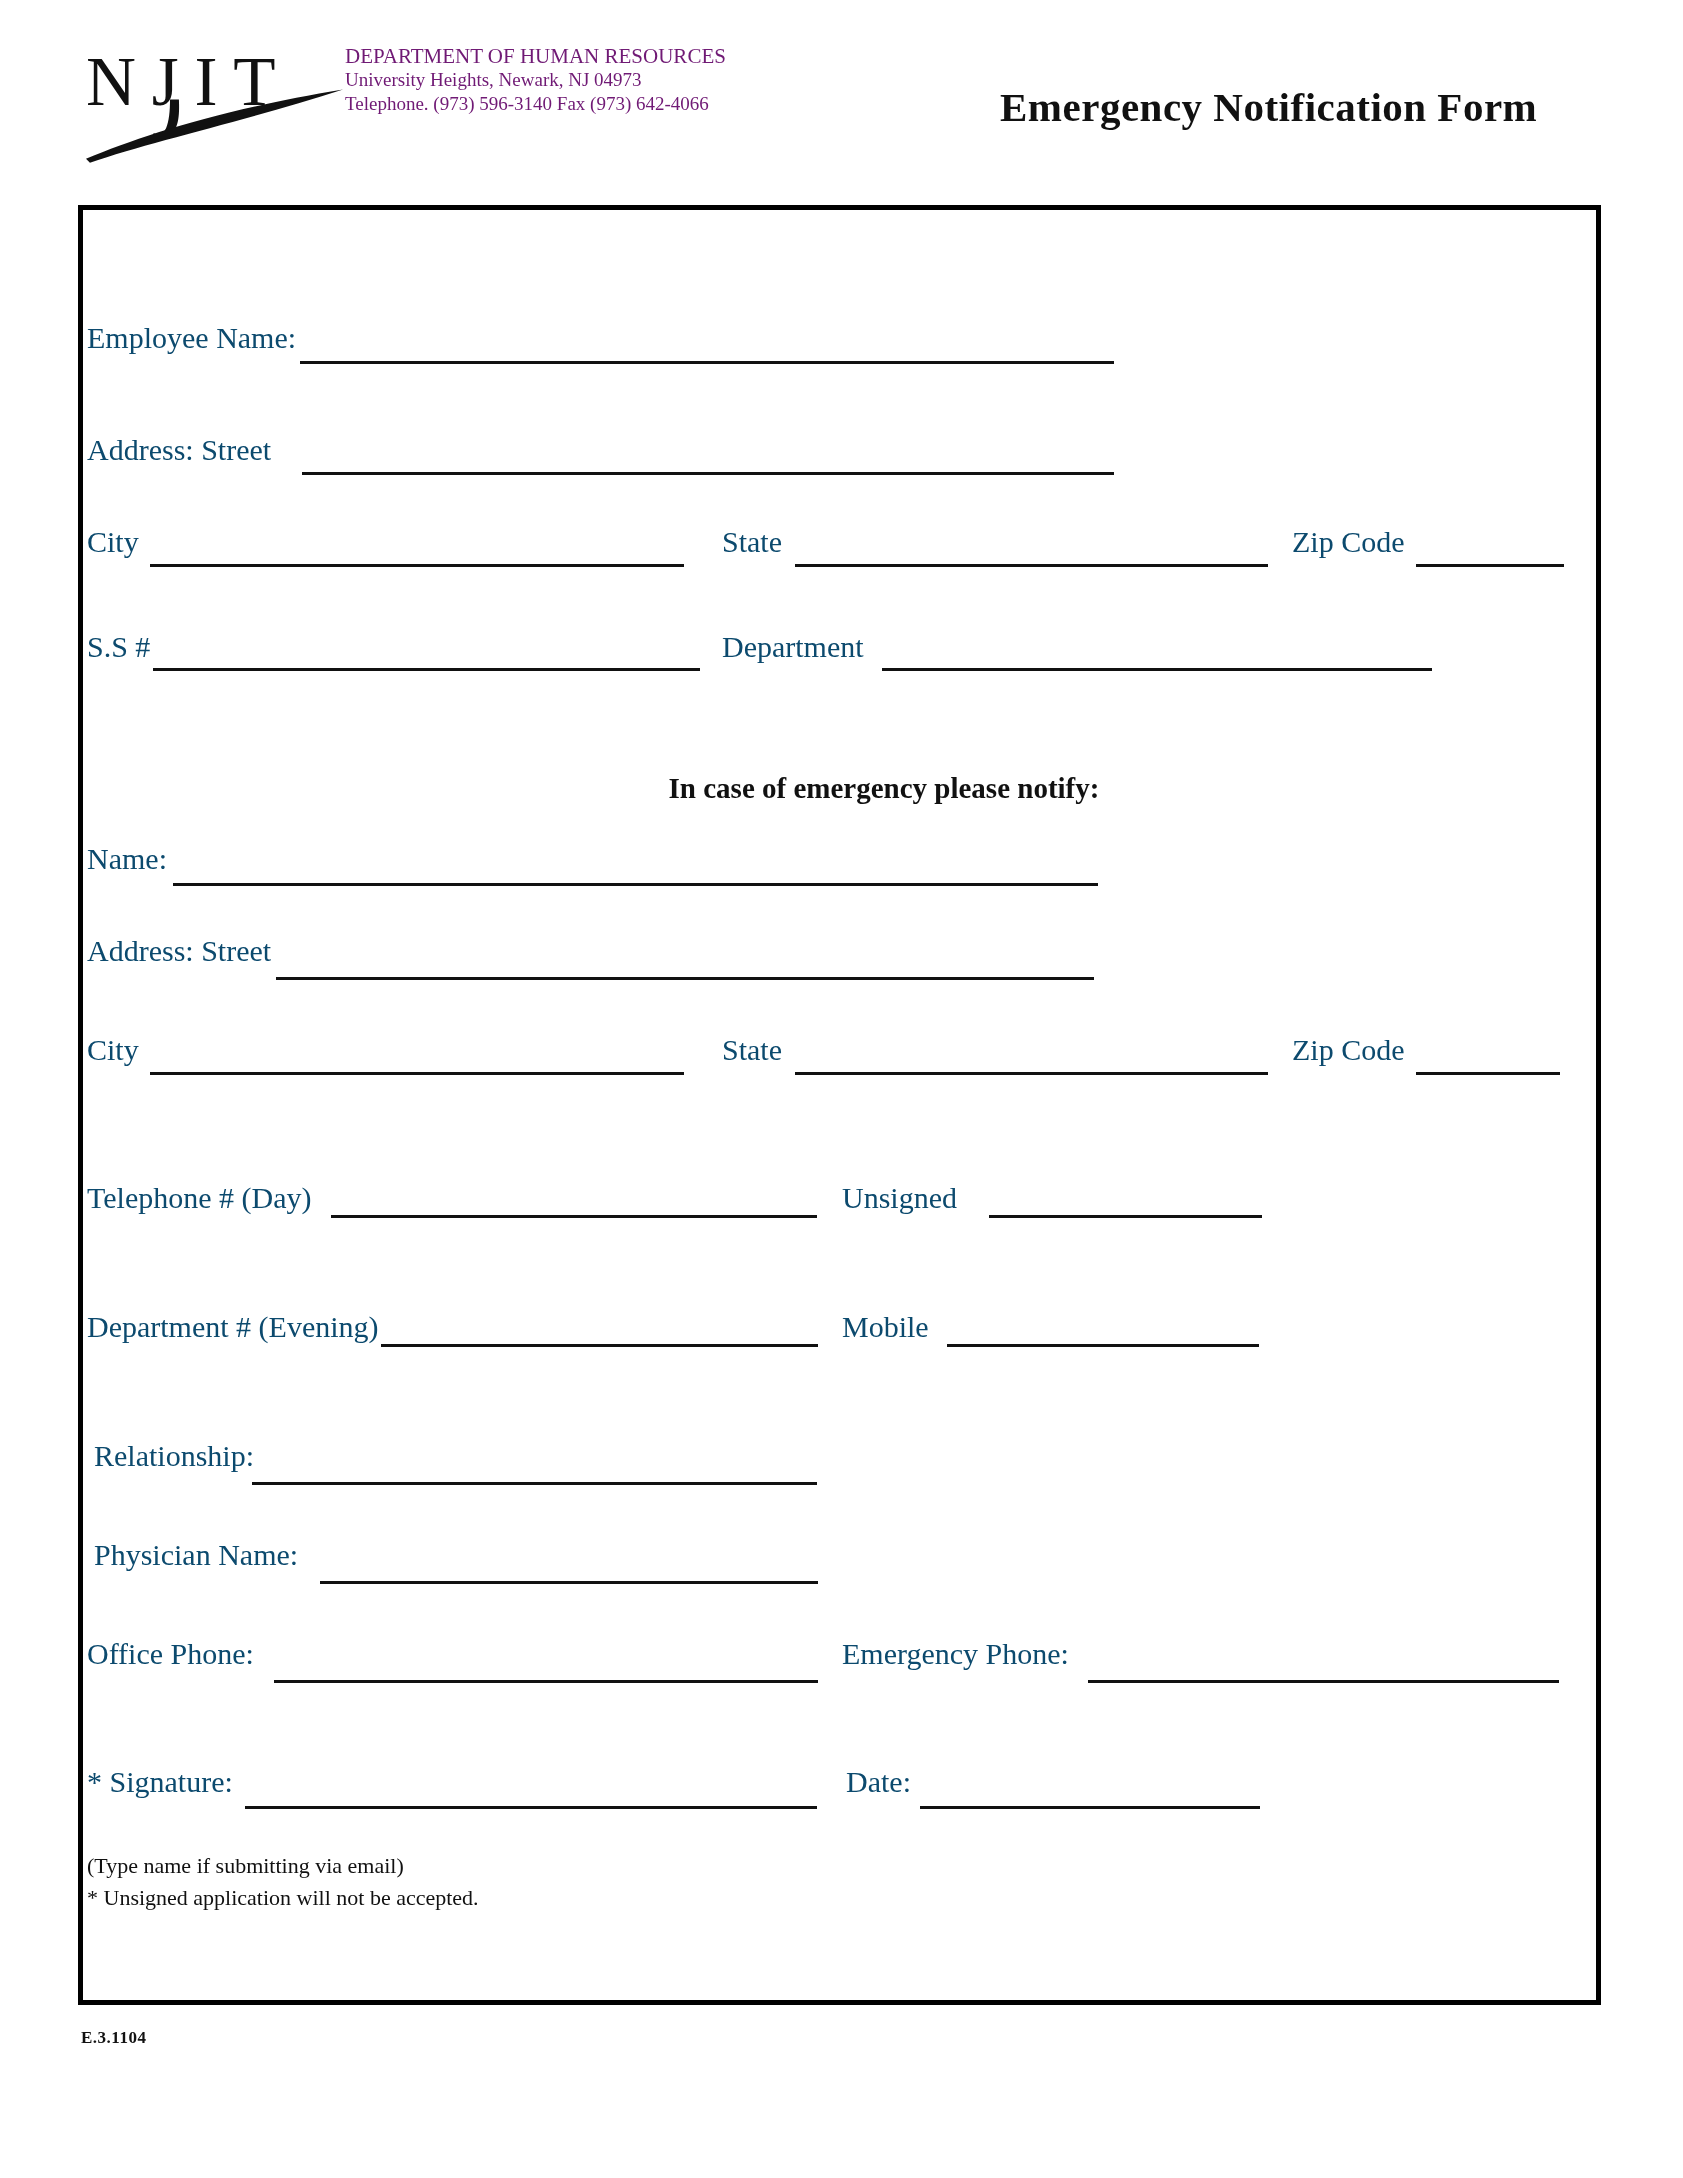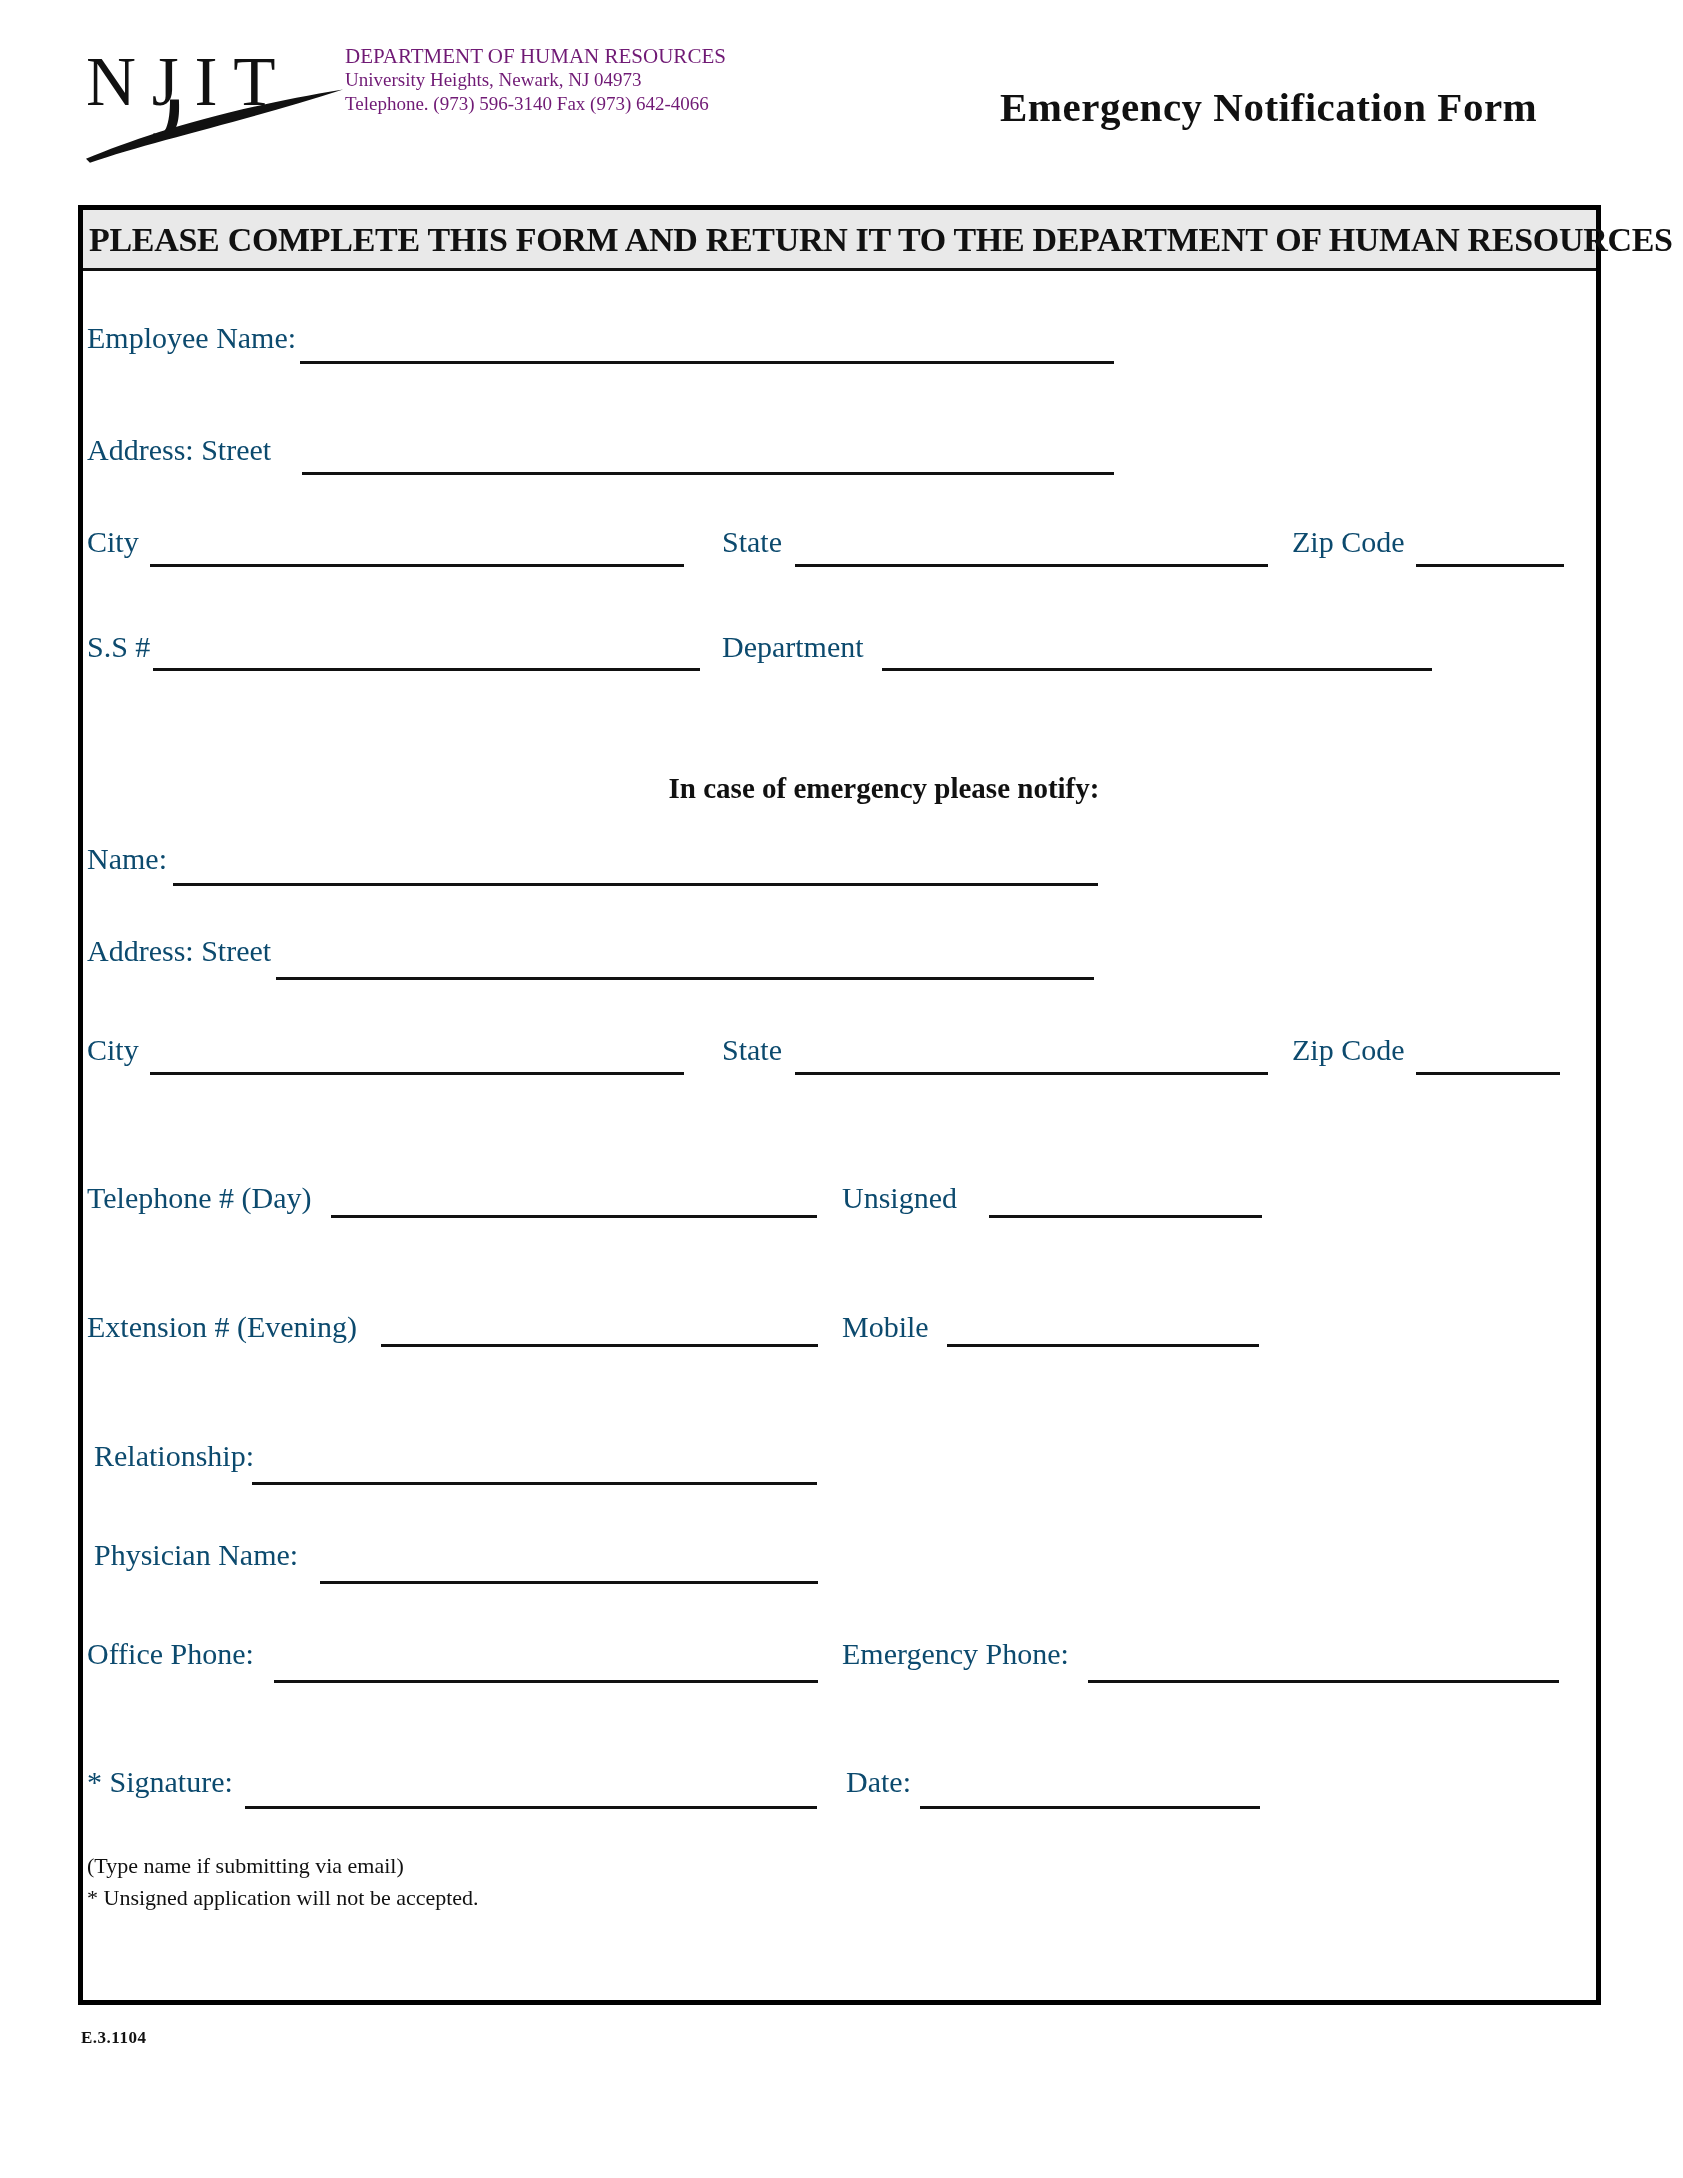--- a/index.html
+++ b/index.html
@@ -75,21 +75,20 @@
   <div class="dept-block">
     <div class="l1">DEPARTMENT OF HUMAN RESOURCES</div>
     <div>University Heights, Newark, NJ 04973</div>
     <div>Telephone. (973) 596-3140  Fax (973) 642-4066</div>
   </div>
 
   <div class="doc-title">Emergency Notification Form</div>
 
   <div class="form-box">
 
-    <div class="banner">PLEASE COMPLETE THIS FORM AND RETURN IT TO THE DEPARTMENT OF HUMAN RESOURCES</div>
 
     <div class="lbl" style="left:4px; top:111px;">Employee Name:</div>
     <input class="fill" style="left: 217px; top: 114px; width: 814px;" type="text">
 
     <div class="lbl" style="left:4px; top:223px;">Address: Street</div>
     <input class="fill" style="left: 219px; top: 225px; width: 812px;" type="text">
 
     <div class="lbl" style="left:4px; top:315px;">City</div>
     <input class="fill" style="left: 67px; top: 317px; width: 534px;" type="text">
     <div class="lbl" style="left:639px; top:315px;">State</div>
@@ -115,21 +114,21 @@
     <div class="lbl" style="left:639px; top:823px;">State</div>
     <input class="fill" style="left: 712px; top: 825px; width: 473px;" type="text">
     <div class="lbl" style="left:1209px; top:823px;">Zip Code</div>
     <input class="fill" style="left: 1333px; top: 825px; width: 144px;" type="text">
 
     <div class="lbl" style="left:4px; top:971px;">Telephone # (Day)</div>
     <input class="fill" style="left: 248px; top: 968px; width: 486px;" type="text">
     <div class="lbl" style="left:759px; top:971px;">Unsigned</div>
     <input class="fill" style="left: 906px; top: 968px; width: 273px;" type="text">
 
-    <div class="lbl" style="left:4px; top:1100px;">Extension # (Evening)</div>
+    <div class="lbl" style="left:4px; top:1100px;">Department # (Evening)</div>
     <input class="fill" style="left: 298px; top: 1097px; width: 437px;" type="text">
     <div class="lbl" style="left:759px; top:1100px;">Mobile</div>
     <input class="fill" style="left: 864px; top: 1097px; width: 312px;" type="text">
 
     <div class="lbl" style="left:11px; top:1229px;">Relationship:</div>
     <input class="fill" style="left: 169px; top: 1235px; width: 565px;" type="text">
 
     <div class="lbl" style="left:11px; top:1328px;">Physician Name:</div>
     <input class="fill" style="left: 237px; top: 1334px; width: 498px;" type="text">
 

